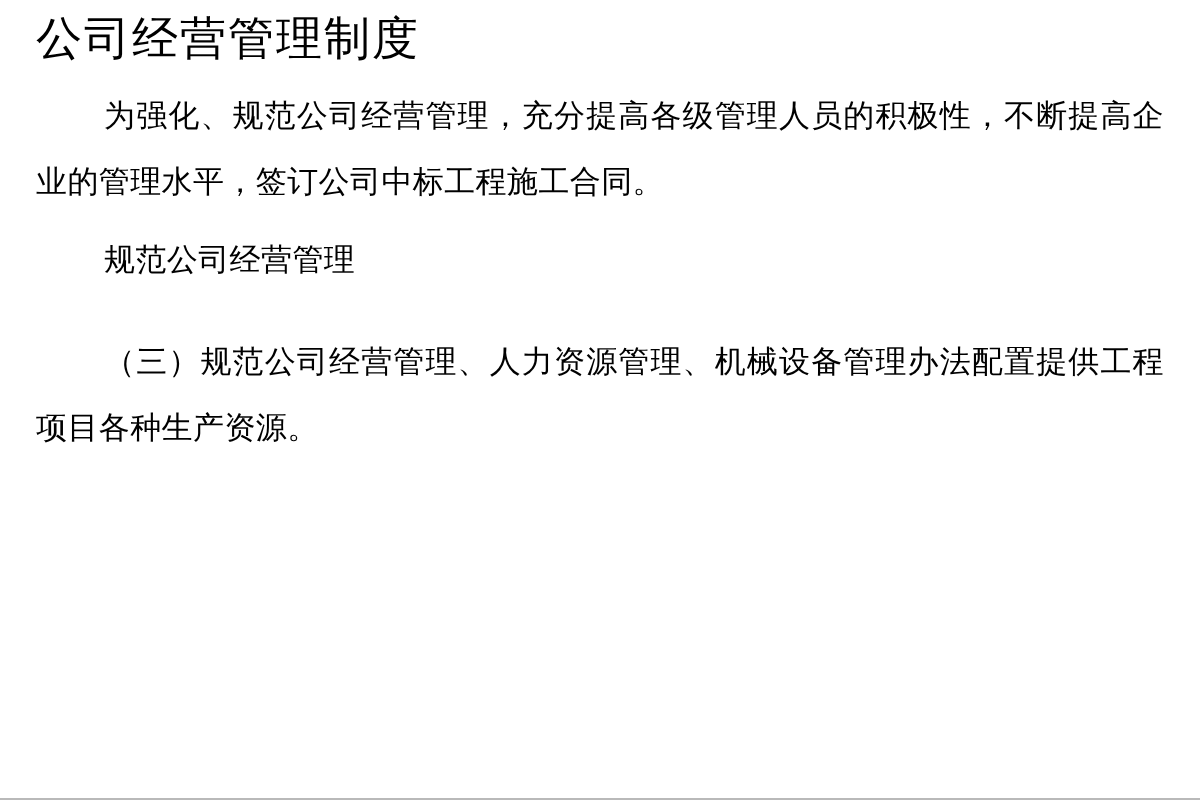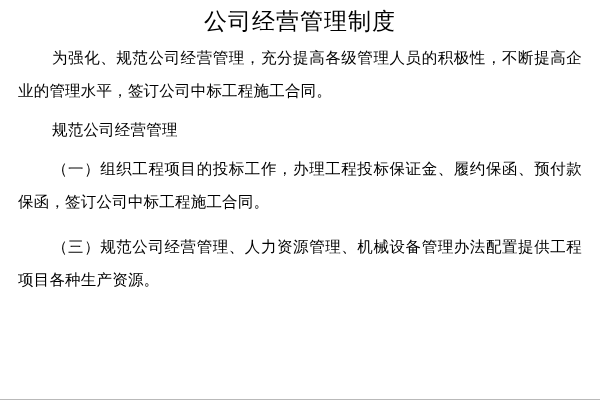--- a/index.html
+++ b/index.html
@@ -16,27 +16,27 @@
   }
   .page {
     position: relative;
     width: 600px;
     height: 400px;
     box-sizing: border-box;
     padding: 4px 18px 0 18px;
     border-bottom: 1px solid #b9b9b9;
   }
   .doc-title {
-    text-align: center;
+    text-align: left;
     font-size: 23px;
     line-height: 34px;
     letter-spacing: 1px;
     margin: 0 0 4px 0;
     font-weight: normal;
-    font-family: Liberation Sans, sans-serif;
+    font-family: Liberation Mono, monospace;
   }
   .para {
     font-size: 15.5px;
     line-height: 33px;
     text-align: justify;
     text-justify: inter-ideograph;
     margin: 0;
     letter-spacing: 0.2px;
   }
   .indent {
@@ -54,21 +54,20 @@
   <h1 class="doc-title">公司经营管理制度</h1>
 
   <p class="para indent">为强化、规范公司经营管理，充分提高各级管理人员的积极性，不断提高企业的管理水平，签订公司中标工程施工合同。</p>
 
   <div class="spacer-sm"></div>
 
   <p class="para indent">规范公司经营管理</p>
 
   <div class="spacer-sm"></div>
 
-  <p class="para indent">（一）组织工程项目的投标工作，办理工程投标保证金、履约保函、预付款保函，签订公司中标工程施工合同。</p>
 
   <div class="spacer-sm"></div>
 
 
   <div class="spacer-sm"></div>
 
   <p class="para indent">（三）规范公司经营管理、人力资源管理、机械设备管理办法配置提供工程项目各种生产资源。</p>
 
 </div>
 

